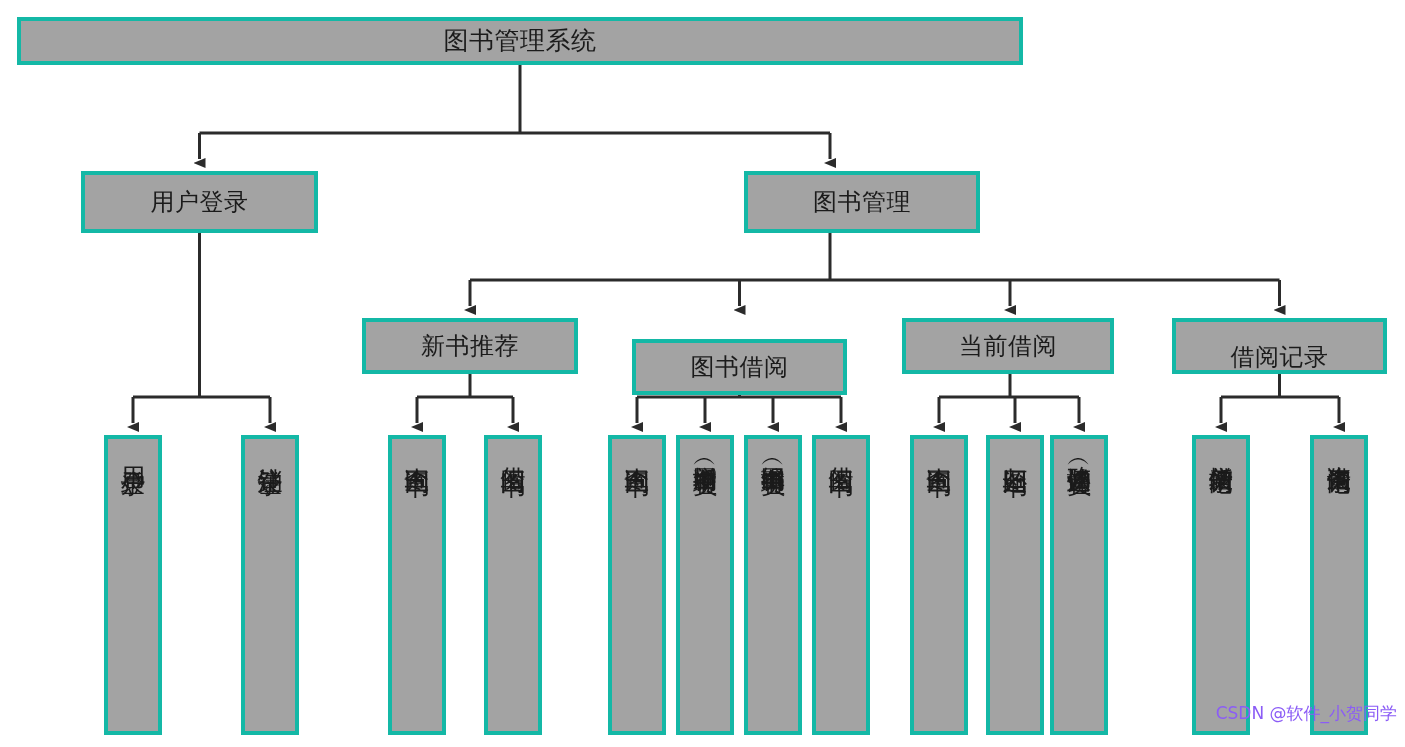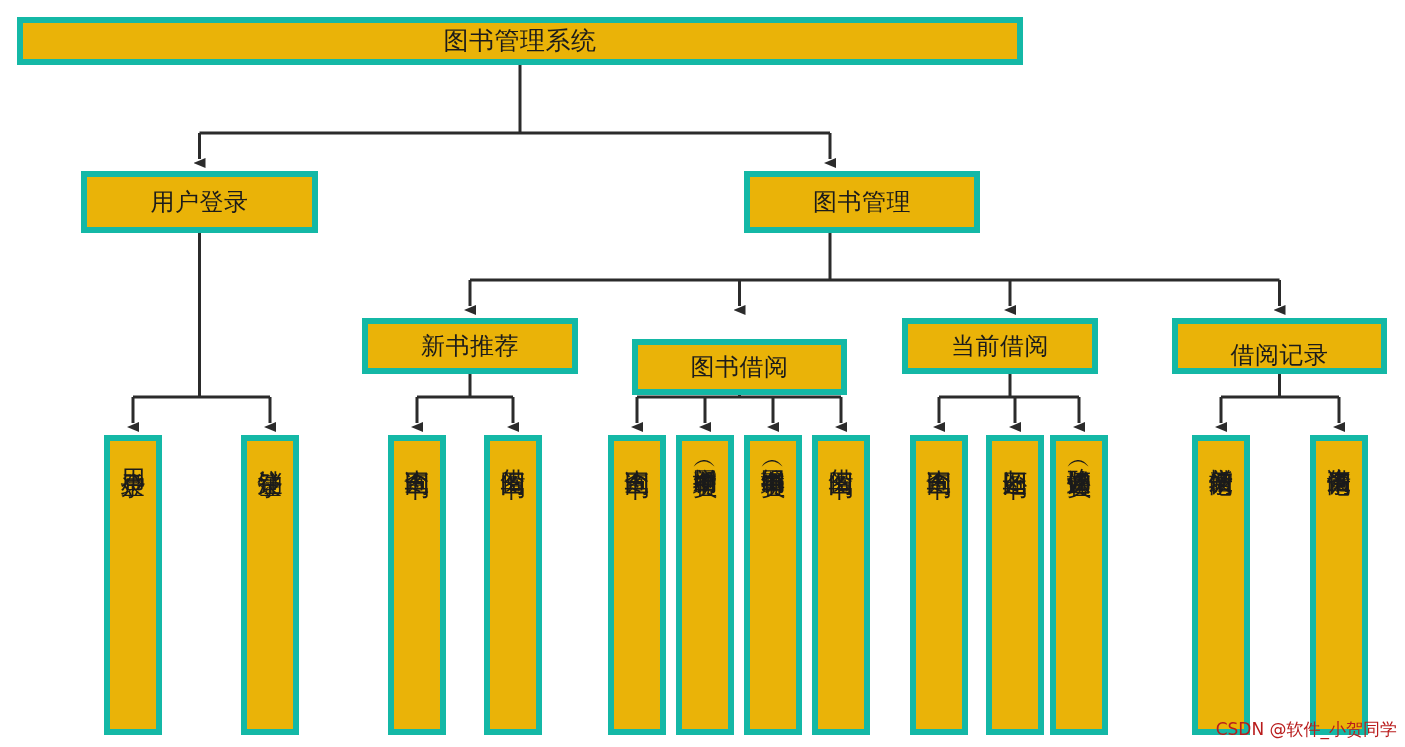--- a/index.html
+++ b/index.html
@@ -23,22 +23,22 @@
     position: absolute;
     left: 0;
     top: 0;
     width: 1405px;
     height: 747px;
     pointer-events: none;
   }
   .node {
     position: absolute;
     box-sizing: border-box;
-    border: 6px solid #14b8a6;
-    background: #eab308;
+    border: 4px solid #14b8a6;
+    background: #a3a3a3;
     display: flex;
     align-items: center;
     justify-content: center;
     text-align: center;
     color: #1b1b1b;
     z-index: 2;
   }
   .node .label {
     display: block;
     line-height: 1.04;
@@ -64,23 +64,23 @@
     letter-spacing: 2px;
     white-space: nowrap;
   }
   .node.vert.tall .label {
     font-size: 24px;
     letter-spacing: 1px;
   }
   #watermark {
     position: absolute;
     right: 8px;
-    bottom: 6px;
+    bottom: 22px;
     font-size: 17px;
-    color: #b91c1c;
+    color: #8b5cf6;
     white-space: nowrap;
     z-index: 5;
     font-family: "DejaVu Sans", "Liberation Sans", sans-serif;
   }
 </style>
 </head>
 <body>
 
 <div id="canvas">
   <svg id="edges" viewBox="0 0 1405 747">
@@ -135,21 +135,21 @@
       </div>
       <div class="node horiz" style="left: 712px; top: 171px; width: 236px; height: 62px; margin-left: 32px;">
         <span class="label">图书管理</span>
       </div>
       <div class="node horiz" style="left: 362px; top: 318px; width: 216px; height: 56px;">
         <span class="label">新书推荐</span>
       </div>
       <div class="node horiz" style="left: 632px; top: 318px; width: 215px; height: 56px; margin-top: 21px;">
         <span class="label">图书借阅</span>
       </div>
-      <div class="node horiz" style="left: 902px; top: 318px; width: 196px; height: 56px;">
+      <div class="node horiz" style="left: 902px; top: 318px; width: 212px; height: 56px;">
         <span class="label">当前借阅</span>
       </div>
       <div class="node horiz" style="left: 1172px; top: 318px; width: 215px; height: 56px; align-items: flex-end;">
         <span class="label">借阅记录</span>
       </div>
       <div class="node vert" style="left: 104px; top: 435px; width: 58px; height: 300px;">
         <span class="label">用户登录</span>
       </div>
       <div class="node vert" style="left: 241px; top: 435px; width: 58px; height: 300px;">
         <span class="label">注销登录</span>

